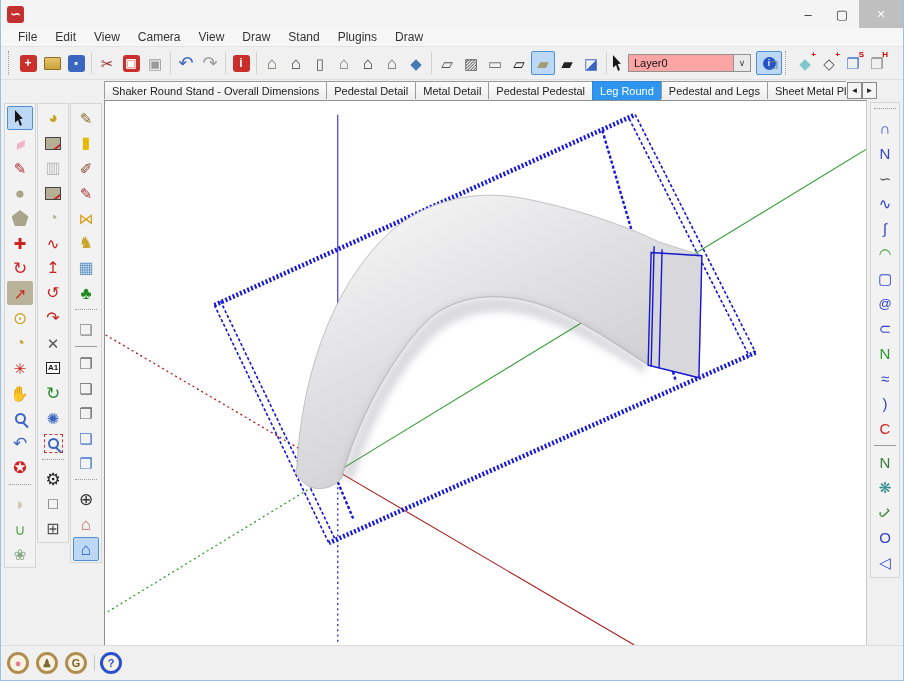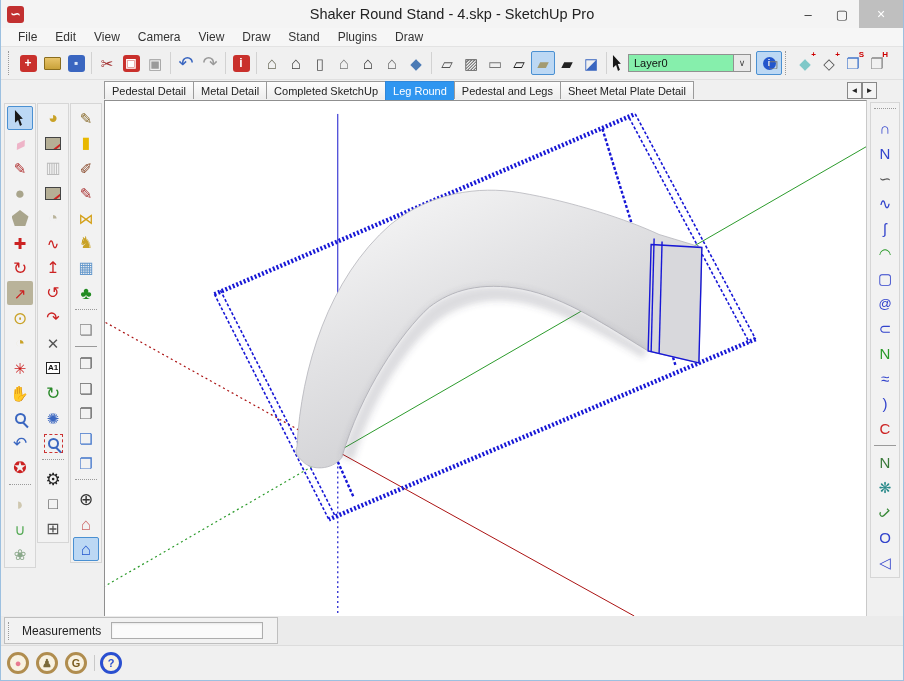--- a/index.html
+++ b/index.html
@@ -26,21 +26,21 @@
              border-bottom:1px solid #e0e0e0; }
   .tico { width:24px; height:24px; display:flex; align-items:center; justify-content:center;
           font-size:15px; line-height:1; border-radius:2px; flex:none; position:relative; }
   .tico .bgbox { width:17px; height:17px; border-radius:3px; display:flex; align-items:center; justify-content:center; font-size:12px; font-weight:bold; }
   .tico.sel, .ticon.sel { background:#bcd8f4; border:1px solid #4a90d2; }
   .tsep { width:1px; height:22px; background:#d2d2d2; margin:0 3px; flex:none; }
   .grip { width:5px; height:24px; border-left:1px dotted #9a9a9a; margin:0 3px; flex:none; }
   .sup { position:absolute; top:0px; right:1px; font-size:8px; font-weight:bold; }
 
   .layers-group { display:flex; align-items:center; }
-  .combo { width:106px; height:18px; background:#86efac; border:1px solid #919191; font-size:11px;
+  .combo { width:106px; height:18px; background:#fca5a5; border:1px solid #919191; font-size:11px;
            display:flex; align-items:center; padding-left:5px; color:#111; }
   .combo-btn { width:17px; height:18px; background:#e9e9e9; border:1px solid #919191; border-left:none;
                display:flex; align-items:center; justify-content:center; font-size:9px; color:#444; }
   .info-btn { margin-left:5px; width:26px; height:24px; }
   .info-btn .circ { width:13px; height:13px; border-radius:50%; background:#2255cc; color:#fff; font-size:9px;
                     font-weight:bold; display:flex; align-items:center; justify-content:center; }
   .info-btn .stk { position:absolute; right:3px; bottom:3px; font-size:10px; color:#777; }
 
   
   .tabbar { height:20px; background:#f0f0f0; display:flex; align-items:flex-end; padding-left:103px;
@@ -109,21 +109,20 @@
   .folder { width:17px; height:13px; background:linear-gradient(#e8c46a,#c9a23a); border:1px solid #8a6d1d;
             border-radius:1px; }
 </style>
 </head>
 <body>
 
 <div class="window">
 
   <div class="titlebar">
     <div class="logo">∽</div>
-    <div class="title">Shaker Round Stand - 4.skp - SketchUp Pro</div>
     <div class="winbtns">
       <div class="winbtn">–</div>
       <div class="winbtn">▢</div>
       <div class="winbtn close">×</div>
     </div>
   </div>
 
   <div class="menubar">
       <span class="menu-item">File</span>
       <span class="menu-item">Edit</span>
@@ -192,23 +191,24 @@
     <span style="display:flex;align-items:center;">
         <span class="tico" style="color: rgb(126, 200, 200);">◆<span class="sup" style="color: rgb(204, 0, 0);">+</span></span>
         <span class="tico" style="color: rgb(85, 85, 85);">◇<span class="sup" style="color: rgb(204, 0, 0);">+</span></span>
         <span class="tico" style="color: rgb(68, 119, 204);">❐<span class="sup" style="color: rgb(204, 0, 0);">S</span></span>
         <span class="tico" style="color: rgb(136, 136, 136);">❐<span class="sup" style="color: rgb(204, 0, 0);">H</span></span>
       </span>
   </div>
 
   <div class="tabbar">
     <div class="tabs-clip">
+        <div class="tab">Shaker Round Stand - Overall Dimensions</div>
         <div class="tab">Pedestal Detail</div>
         <div class="tab">Metal Detail</div>
-        <div class="tab">Completed SketchUp</div>
+        <div class="tab">Pedestal Pedestal</div>
         <div class="tab active">Leg Round</div>
         <div class="tab">Pedestal and Legs</div>
         <div class="tab">Sheet Metal Plate Detail</div>
       </div>
     <div class="tabscroll">
       <span>◄</span>
       <span>►</span>
     </div>
   </div>
 
@@ -367,27 +367,20 @@
           <span class="hline"></span>
           <span class="ticon" style="color: rgb(58, 122, 58);">N</span>
           <span class="ticon" style="color: rgb(42, 138, 138);">❋</span>
           <span class="ticon" style="color: rgb(58, 138, 58); transform: rotate(45deg);">J</span>
           <span class="ticon" style="color: rgb(51, 68, 204);">O</span>
           <span class="ticon" style="color: rgb(51, 68, 204);">◁</span>
         </div>
     </div>
   </div>
 
-  <div class="measrow">
-    <div class="measpanel">
-      <span class="grip"></span>
-      <span class="meas-label">Measurements</span>
-      <input class="meas-input" value="" style="">
-    </div>
-  </div>
 
   <div class="statusbar">
     <span style="display:flex;align-items:center;">
         <span class="statico" style="color: rgb(232, 122, 144); border-color: rgb(176, 141, 79);">●</span>
         <span class="statico" style="color: rgb(122, 106, 58); border-color: rgb(176, 141, 79);">♟</span>
         <span class="statico" style="color: rgb(122, 92, 30); border-color: rgb(176, 141, 79);">G</span>
         <span class="stsep"></span>
         <span class="statico" style="color: rgb(42, 79, 208); border-color: rgb(42, 79, 208);">?</span>
       </span>
   </div>

